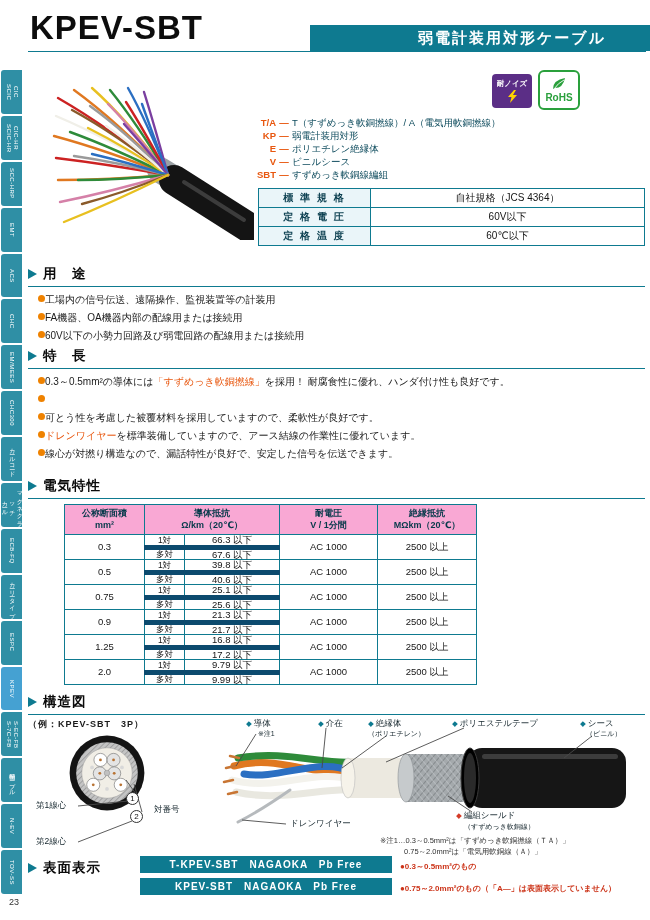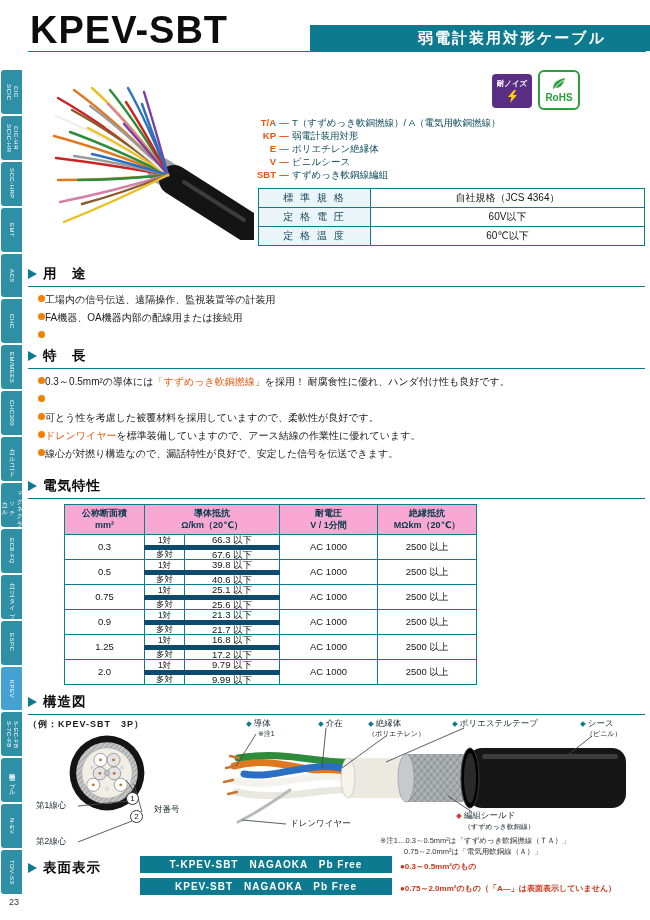--- a/index.html
+++ b/index.html
@@ -11,21 +11,21 @@
   .sidebar{position:absolute;left:1px;top:70px;width:21px;height:824px;
            display:flex;flex-direction:column;gap:2px}
   .tab{flex:1;background:#2f8fa5;border-radius:3px 0 0 3px;
        display:flex;align-items:center;justify-content:center;overflow:hidden}
   .tab.active{background:#45a1d2}
   .tab-label{writing-mode:vertical-rl;text-orientation:mixed;font-size:6px;
              letter-spacing:.5px;line-height:1.25;white-space:pre-line;color:#fff;text-align:center}
   .page-num{position:absolute;left:9px;top:897px;font-size:9px;color:#333}
 
   
-  .title{position:absolute;left:30px;top:9px;font-size:38px;font-weight:800;
+  .title{position:absolute;left:30px;top:9px;font-size:33px;font-weight:800;
          letter-spacing:1px;color:#0d0d0d}
   .subtitle-bar{position:absolute;left:310px;top:25px;width:404px;height:26px;background:#0e7a90;
                 color:#fff;font-size:15px;font-weight:bold;letter-spacing:2px;
                 display:flex;align-items:center;justify-content:center}
   .header-rule{position:absolute;left:28px;top:51px;width:618px;border-top:1px solid #0e7a90}
 
   
   .badge-noise{position:absolute;left:492px;top:74px;width:40px;height:34px;background:#5b2e86;
                border-radius:4px;display:flex;flex-direction:column;align-items:center;
                justify-content:center;gap:1px}
@@ -38,21 +38,21 @@
   
   .naming{position:absolute;left:246px;top:117px;width:398px}
   .nrow{display:flex;align-items:baseline;height:13px;font-size:9.5px}
   .ncode{width:30px;text-align:right;font-weight:bold;color:#e8570f}
   .ndash{width:16px;text-align:center;color:#e8570f;font-weight:bold}
   .ndesc{color:#0c4a5c}
 
   
   .spec{position:absolute;left:258px;top:188px;width:387px;border-collapse:collapse}
   .spec td{border:1.5px solid #0e7a90;font-size:10px;height:19px;text-align:center;vertical-align:middle}
-  .spec td.lab{width:112px;background:#eaf5f9;color:#0b3f50;font-weight:normal;letter-spacing:2px}
+  .spec td.lab{width:112px;background:#eaf5f9;color:#0b3f50;font-weight:bold;letter-spacing:2px}
   .spec td.val{color:#141414}
 
   
   .sec-head{position:absolute;left:28px;display:flex;align-items:center;gap:6px;height:16px}
   .tri{width:0;height:0;border-left:9px solid #0e7a90;border-top:5.5px solid transparent;
        border-bottom:5.5px solid transparent}
   .sec-title{font-size:13.5px;font-weight:bold;letter-spacing:1px;color:#0b0b0b}
   .sec-rule{position:absolute;left:28px;width:617px;border-top:1.5px solid #0e7a90}
 
   
@@ -263,20 +263,21 @@
 <div class="bitem" style="top:293px">
     <span class="dot"></span>
     <span>工場内の信号伝送、遠隔操作、監視装置等の計装用</span>
   </div>
 <div class="bitem" style="top:311px">
     <span class="dot"></span>
     <span>FA機器、OA機器内部の配線用または接続用</span>
   </div>
 <div class="bitem" style="top:329px">
     <span class="dot"></span>
+    <span>60V以下の小勢力回路及び弱電回路の配線用または接続用</span>
   </div>
 
 <div class="sec-head" style="top:348px">
   <span class="tri"></span>
   <span class="sec-title">特　長</span>
 </div>
 <div class="sec-rule" style="top:368px"></div>
 <div class="bitem" style="top:375px">
     <span class="dot"></span>
     <span><span>0.3～0.5mm²の導体には</span><span class="hl">「すずめっき軟銅撚線」</span><span>を採用！ 耐腐食性に優れ、ハンダ付け性も良好です。</span></span>

